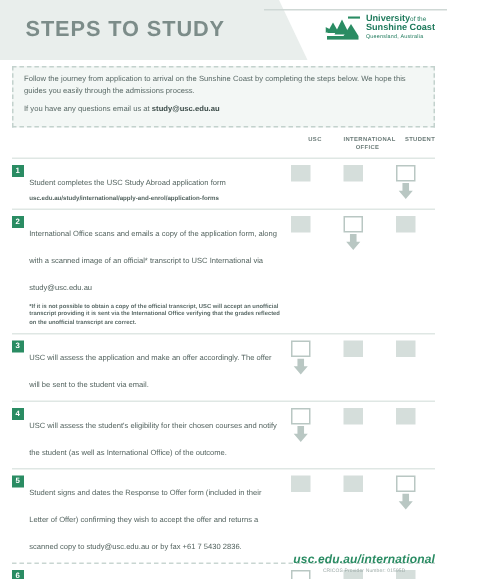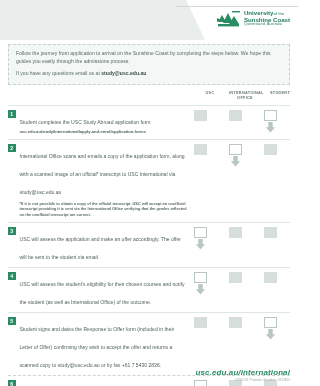--- a/index.html
+++ b/index.html
@@ -231,21 +231,21 @@
   .arrow svg { display: block; }
   .a1 { left: 9px; }
   .a2 { left: 44px; }
   .a3 { left: 79px; }
 
   
   .footer {
     position: absolute;
     right: 8px;
     bottom: 4px;
-    text-align: right;
+    text-align: center;
     margin-left: 36px;
   }
   .footer-url {
     font-size: 8px;
     font-weight: bold;
     font-style: italic;
     color: #2a8c63;
     letter-spacing: 0.1px;
   }
   .footer-cricos {
@@ -254,20 +254,21 @@
     margin-top: 1.5px;
     letter-spacing: 0.1px;
   }
 </style>
 </head>
 <body>
 
 <div class="header">
   <div class="header-band"></div>
   <div class="header-rule"></div>
+  <div class="header-title">STEPS TO STUDY</div>
   <div class="logo">
     <div class="logo-mark">
       <svg width="24" height="18" viewBox="0 0 24 18">
         <rect x="0" y="0" width="24" height="18" fill="#ffffff"></rect>
         <path d="M1,12 L5,5 L9,12 Z" fill="#2a8c63"></path>
         <path d="M6,13 L11,3 L16,13 Z" fill="#2a8c63"></path>
         <path d="M12,14 L17,6 L22,14 Z" fill="#2a8c63"></path>
         <rect x="1" y="14" width="21" height="2.4" fill="#2a8c63"></rect>
         <path d="M0,8 L4,10 L0,12 Z" fill="#2a8c63"></path>
         <rect x="15" y="1" width="8" height="1.4" fill="#2a8c63"></rect>

